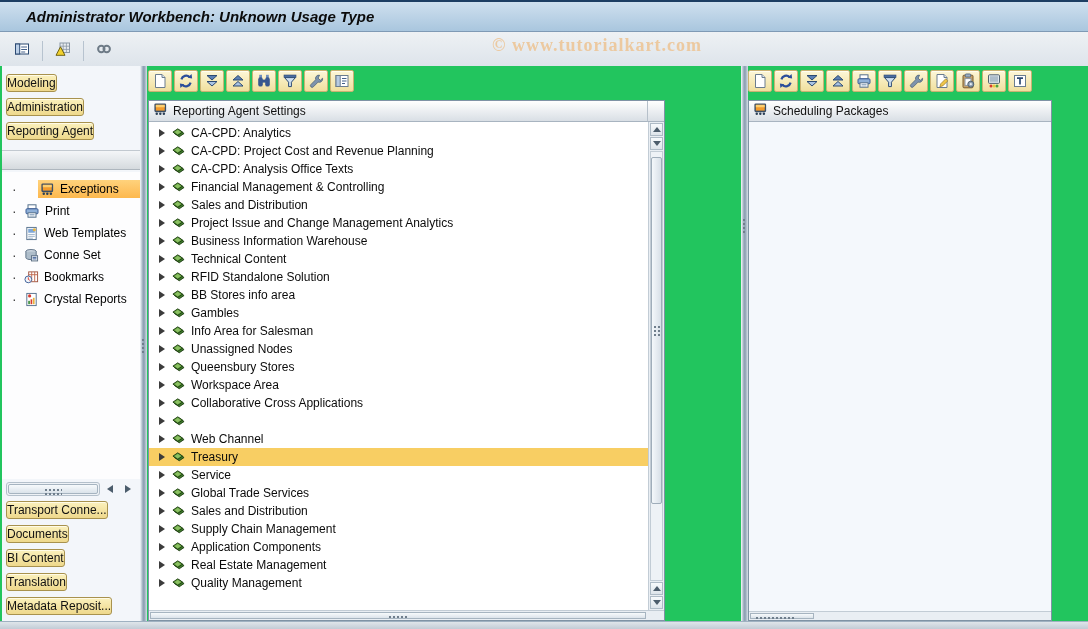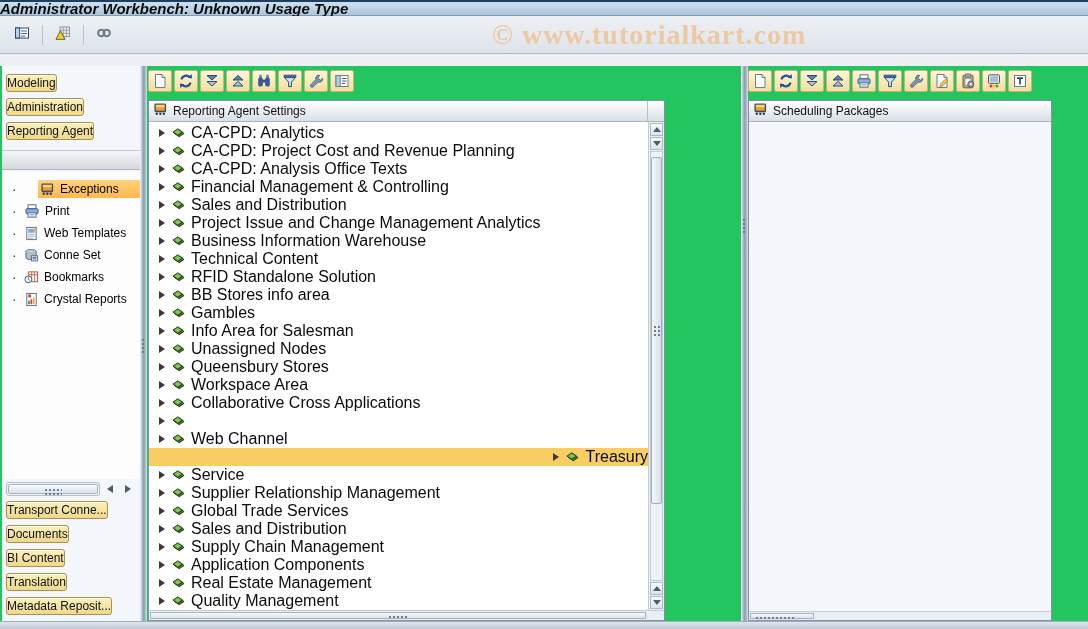--- a/index.html
+++ b/index.html
@@ -1,32 +1,32 @@
 <!DOCTYPE html>
 <html><head>
 <meta charset="utf-8">
 <style>
   * { box-sizing: border-box; margin: 0; padding: 0; }
   html,body { width:1088px; height:629px; overflow:hidden;
     font-family:"Liberation Sans","DejaVu Sans",sans-serif; background:#edf1f6; }
 
   
-  .titlebar { height:16px; background:linear-gradient(#cfe0ef,#a9c6de);
+  .titlebar { height:32px; background:linear-gradient(#cfe0ef,#a9c6de);
     border-top:2px solid #1d3e63; border-bottom:1px solid #7f9ab5;
-    display:flex; align-items:center; }
+    display:flex; align-items:center; padding-left:26px; }
   .titlebar .title { font-size:15px; font-weight:bold; font-style:italic; color:#0b0b0b; }
 
   
   .toolbar-top { height:38px; background:linear-gradient(#eef1f4,#dce3ea);
     border-bottom:1px solid #a8b8c8; display:flex; align-items:center;
     padding-left:10px; position:relative; }
   .flaticon { width:24px; height:22px; display:flex; align-items:center; justify-content:center; }
   .tdiv { width:1px; height:20px; background:#b7c3cf; margin:0 8px; }
   .watermark { position:absolute; left:492px; top:3px;
-    font-family:"Liberation Serif",serif; font-size:28px; font-weight:bold;
+    font-family:"Liberation Serif",serif; font-size:18px; font-weight:bold;
     color:#ecc9a0; letter-spacing:1px; }
 
   
   .main { position:absolute; top:66px; left:0; right:0; bottom:8px; background:#22c55e; }
   .bottomstrip { position:absolute; left:0; right:0; bottom:0; height:8px;
     background:linear-gradient(#dfe5ea,#c2ccd6); border-top:1px solid #9fb1c1; }
 
   .splitter { position:absolute; top:0; bottom:0; width:7px;
     background:linear-gradient(90deg,#f5f8fb,#8fa3b5 45%,#8fa3b5 60%,#d7e0e8); }
   .splitter .grip { position:absolute; left:1px; width:5px; height:16px; }
@@ -76,22 +76,22 @@
   .treebox { flex:1; border:1px solid #7f93a5; background:#fff;
     display:flex; flex-direction:column; overflow:hidden; }
   .tree-header { height:21px; display:flex; }
   .hcell { flex:1; display:flex; align-items:center; gap:5px; padding-left:4px;
     background:linear-gradient(#ffffff,#d9dfe5); border-bottom:1px solid #a8b4c0;
     border-right:1px solid #b6c0ca; font-size:12px; color:#111; white-space:nowrap; }
   .hcorner { width:16px; background:linear-gradient(#ffffff,#d9dfe5); border-bottom:1px solid #a8b4c0; }
   .tree-main { flex:1; display:flex; overflow:hidden; }
   .tree-body { flex:1; overflow:hidden; background:#fff; padding-top:2px; }
   .trow { display:flex; align-items:center; height:18px; padding-left:10px;
-    font-size:16px; color:#0b0b0b; white-space:nowrap; }
-  .trow.sel { background:#f8ce63;justify-content:flex-end; }
+    font-size:12px; color:#0b0b0b; white-space:nowrap; }
+  .trow.sel { background:#f8ce63; }
   .arrow { width:0; height:0; border-left:6px solid #3b3b3b;
     border-top:4px solid transparent; border-bottom:4px solid transparent; margin-right:7px; }
   .trow .icon { margin-right:6px; display:flex; }
 
   .vscroll { width:16px; background:#e9eef3; border-left:1px solid #c2ccd5;
     display:flex; flex-direction:column; align-items:stretch; padding:1px; gap:1px; }
   .vsb-btn { height:13px; background:linear-gradient(#f7fafc,#dde4ea);
     border:1px solid #aebbc6; display:flex; align-items:center; justify-content:center; }
   .vtrack { flex:1; background:#eef2f6; border:1px solid #c2ccd5; position:relative; }
   .vthumb { position:absolute; left:0; right:0; top:5px; height:81%;
@@ -578,31 +578,20 @@
             </div>
             <div class="trow">
               <span class="arrow"></span>
               <span class="icon">
                 <svg width="13" height="13" viewBox="0 0 14 14">
                   <polygon points="7.8,3.5 13,7 7.8,10.5 2.6,7" fill="#3f7d2c" stroke="#1e3d12"></polygon>
                   <polygon points="6.2,2 11.4,5.5 6.2,9 1,5.5" fill="#63a33e" stroke="#1e3d12"></polygon>
                   <polygon points="6.2,3.2 9.4,5.5 6.2,7.8 3.1,5.5" fill="#8cc063"></polygon>
                 </svg>
               </span>
-              <span>Supplier Relationship Management</span>
-            </div>
-            <div class="trow">
-              <span class="arrow"></span>
-              <span class="icon">
-                <svg width="13" height="13" viewBox="0 0 14 14">
-                  <polygon points="7.8,3.5 13,7 7.8,10.5 2.6,7" fill="#3f7d2c" stroke="#1e3d12"></polygon>
-                  <polygon points="6.2,2 11.4,5.5 6.2,9 1,5.5" fill="#63a33e" stroke="#1e3d12"></polygon>
-                  <polygon points="6.2,3.2 9.4,5.5 6.2,7.8 3.1,5.5" fill="#8cc063"></polygon>
-                </svg>
-              </span>
               <span>Global Trade Services</span>
             </div>
             <div class="trow">
               <span class="arrow"></span>
               <span class="icon">
                 <svg width="13" height="13" viewBox="0 0 14 14">
                   <polygon points="7.8,3.5 13,7 7.8,10.5 2.6,7" fill="#3f7d2c" stroke="#1e3d12"></polygon>
                   <polygon points="6.2,2 11.4,5.5 6.2,9 1,5.5" fill="#63a33e" stroke="#1e3d12"></polygon>
                   <polygon points="6.2,3.2 9.4,5.5 6.2,7.8 3.1,5.5" fill="#8cc063"></polygon>
                 </svg>

